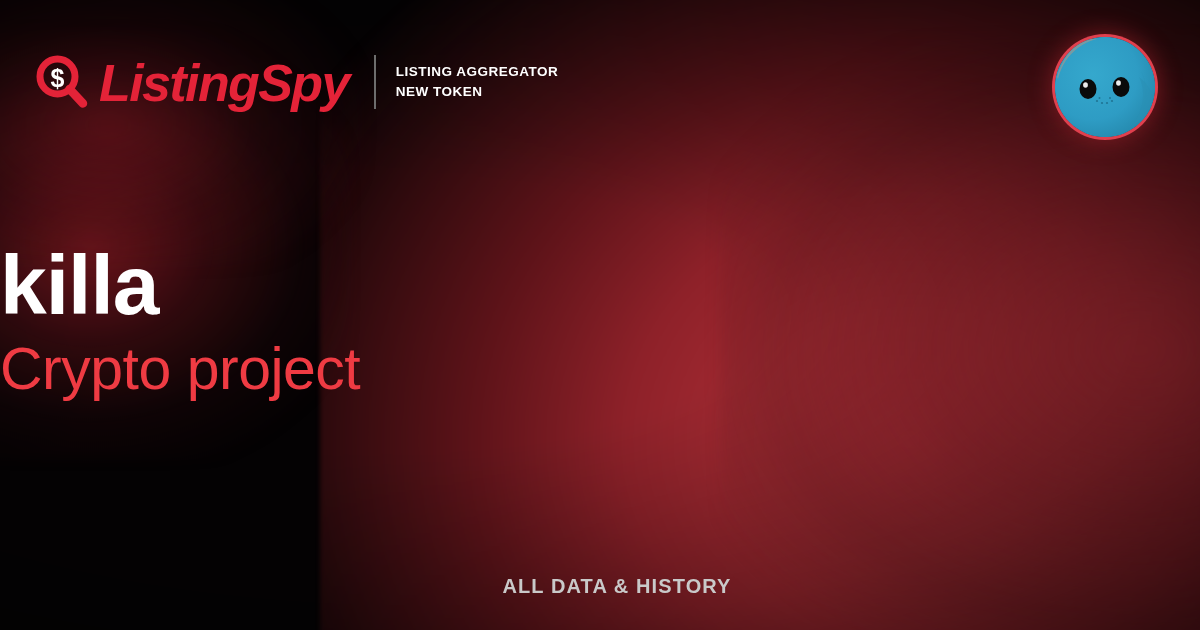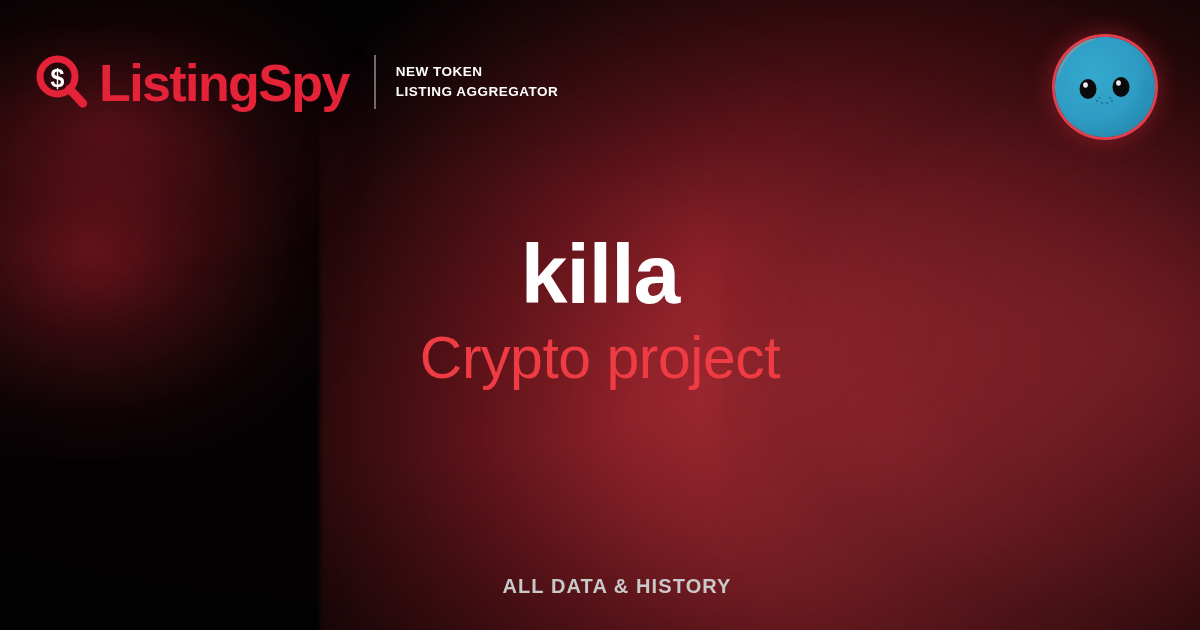--- a/index.html
+++ b/index.html
@@ -104,20 +104,21 @@
   }
   .logo-wordmark {
     font-size: 52px;
     font-weight: bold;
     letter-spacing: -1.6px;
     color: #e42338;
     line-height: 1;
     white-space: nowrap;
     position: relative;
     top: 1px;
+    font-style: italic;
   }
   .header-divider {
     width: 2px;
     height: 54px;
     background: #6d6d6d;
     margin: 0 20px 0 25px;
     flex: none;
   }
   .tagline {
     color: #ffffff;
@@ -144,22 +145,21 @@
     display: block;
     width: 100%;
     height: 100%;
   }
 
   
   .center-block {
     position: absolute;
     left: 0;
     right: 0;
-    top: 232px;
-    text-align: center;
+    top: 243px;
     z-index: 5;
   }
   .token-name {
     color: #ffffff;
     font-size: 84px;
     font-weight: bold;
     line-height: 1.0;
     letter-spacing: -1px;
     margin: 0;
   }
@@ -206,22 +206,22 @@
         <circle cx="23.5" cy="22.5" r="17.5" fill="none" stroke="#e42338" stroke-width="7"></circle>
         <line x1="35.5" y1="35" x2="49" y2="49.5" stroke="#e42338" stroke-width="8.5" stroke-linecap="round"></line>
         <text x="23.5" y="33" text-anchor="middle" fill="#ffffff" font-family="Liberation Sans, sans-serif" font-size="25" font-weight="bold">$</text>
       </svg>
       <span class="logo-wordmark">ListingSpy</span>
     </div>
 
     <div class="header-divider"></div>
 
     <div class="tagline">
+      <div>LISTING AGGREGATOR</div>
       <div>NEW TOKEN</div>
-      <div>LISTING AGGREGATOR</div>
     </div>
   </div>
 
   <div class="avatar">
     <svg viewBox="0 0 100 100">
       <defs>
         <radialGradient id="blobShade" cx="38%" cy="38%" r="72%">
           <stop offset="0%" stop-color="#35a8cd"></stop>
           <stop offset="62%" stop-color="#2e9cc4"></stop>
           <stop offset="100%" stop-color="#2487ab"></stop>

